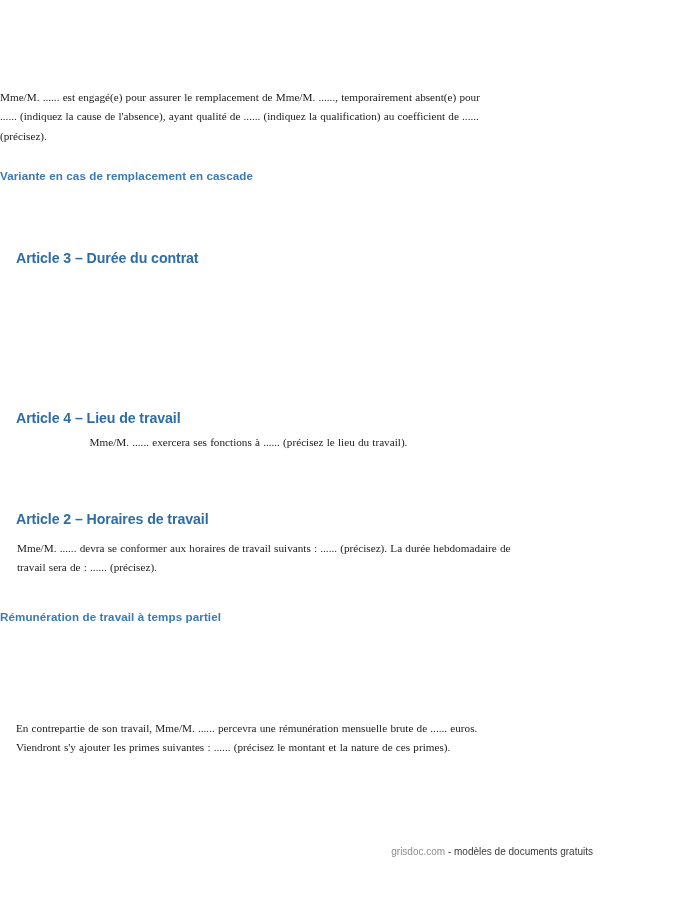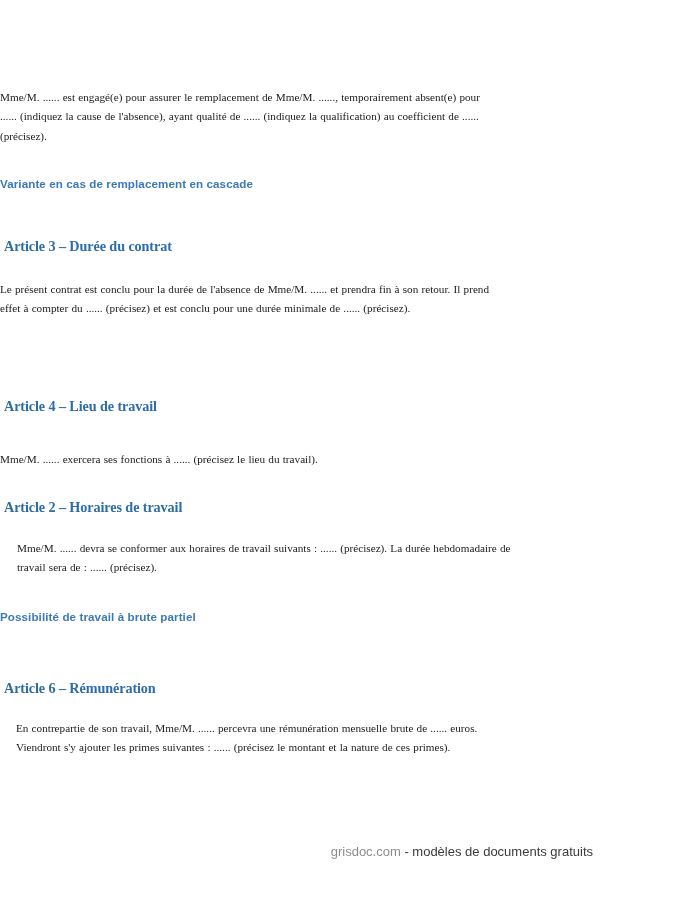--- a/index.html
+++ b/index.html
@@ -34,22 +34,22 @@
     line-height: 19.4px;
     color: #1a1a1a;
     text-align: left;
     word-spacing: 0.4px;
   }
 
   
   .heading {
     position: absolute;
     width: 497px;
-    margin: 4px;
-    font-family: Liberation Serif, serif;
+    margin: 16px;
+    font-family: Liberation Sans, sans-serif;
     font-size: 14.2px;
     font-weight: bold;
     color: #2e6da4;
     letter-spacing: -0.1px;
     line-height: 17px;
     white-space: nowrap;
   }
 
   
   .subheading {
@@ -66,68 +66,66 @@
   }
 
   
   .footer {
     position: absolute;
     left: 99px;
     top: 845px;
     width: 494px;
     text-align: right;
     font-family: "Liberation Sans", "DejaVu Sans", sans-serif;
-    font-size: 13px;
+    font-size: 10px;
     line-height: 13px;
     white-space: nowrap;
   }
   .footer .brand {
     color: #8d8d8d;
   }
   .footer .tagline {
     color: #3a3a3a;
   }
 
   
   #para-1      { top: 78px; margin-top: 10px; }
-  #sub-1       { top: 176px; }
+  #sub-1       { top: 168px; }
   #head-3      { top: 234px; }
   #para-3      { top: 280px; }
   #head-4      { top: 394px; }
-  #para-4      { top: 450px; }
+  #para-4      { top: 433px; text-align: center; }
   #head-5      { top: 495px; }
   #para-5      { top: 539px; margin-left: 17px; }
   #sub-2       { top: 609px; }
   #head-6      { top: 676px; }
   #para-6      { top: 719px; padding-left: 16px; }
 </style>
 </head>
 <body>
 
 <div class="page">
 
   <p class="para" id="para-1">Mme/M. ...... est engagé(e) pour assurer le remplacement de Mme/M. ......, temporairement absent(e) pour ...... (indiquez la cause de l'absence), ayant qualité de ...... (indiquez la qualification) au coefficient de ...... (précisez).</p>
 
   <p class="subheading" id="sub-1">Variante en cas de remplacement en cascade</p>
 
   <h2 class="heading" id="head-3">Article 3 – Durée du contrat</h2>
 
-  <p class="para" id="para-3">Le présent contrat est conclu pour la durée de l'absence de Mme/M. ...... et prendra fin à son retour. Il prend effet à compter du ...... (précisez) et est conclu pour une durée minimale de ...... (précisez).</p>
 
   <h2 class="heading" id="head-4">Article 4 – Lieu de travail</h2>
 
   <p class="para" id="para-4">Mme/M. ...... exercera ses fonctions à ...... (précisez le lieu du travail).</p>
 
   <h2 class="heading" id="head-5">Article 2 – Horaires de travail</h2>
 
   <p class="para" id="para-5">Mme/M. ...... devra se conformer aux horaires de travail suivants : ...... (précisez). La durée hebdomadaire de travail sera de : ...... (précisez).</p>
 
-  <p class="subheading" id="sub-2">Possibilité de travail à brute partiel</p>
+  <p class="subheading" id="sub-2">Rémunération de travail à temps partiel</p>
 
-  <h2 class="heading" id="head-6">Article 6 – Rémunération</h2>
 
   <p class="para" id="para-6">En contrepartie de son travail, Mme/M. ...... percevra une rémunération mensuelle brute de ...... euros. Viendront s'y ajouter les primes suivantes : ...... (précisez le montant et la nature de ces primes).</p>
 
   <div class="footer">
     <span class="brand">grisdoc.com</span><span class="tagline"> - modèles de documents gratuits</span>
   </div>
 
 </div>
 
 </body></html>

